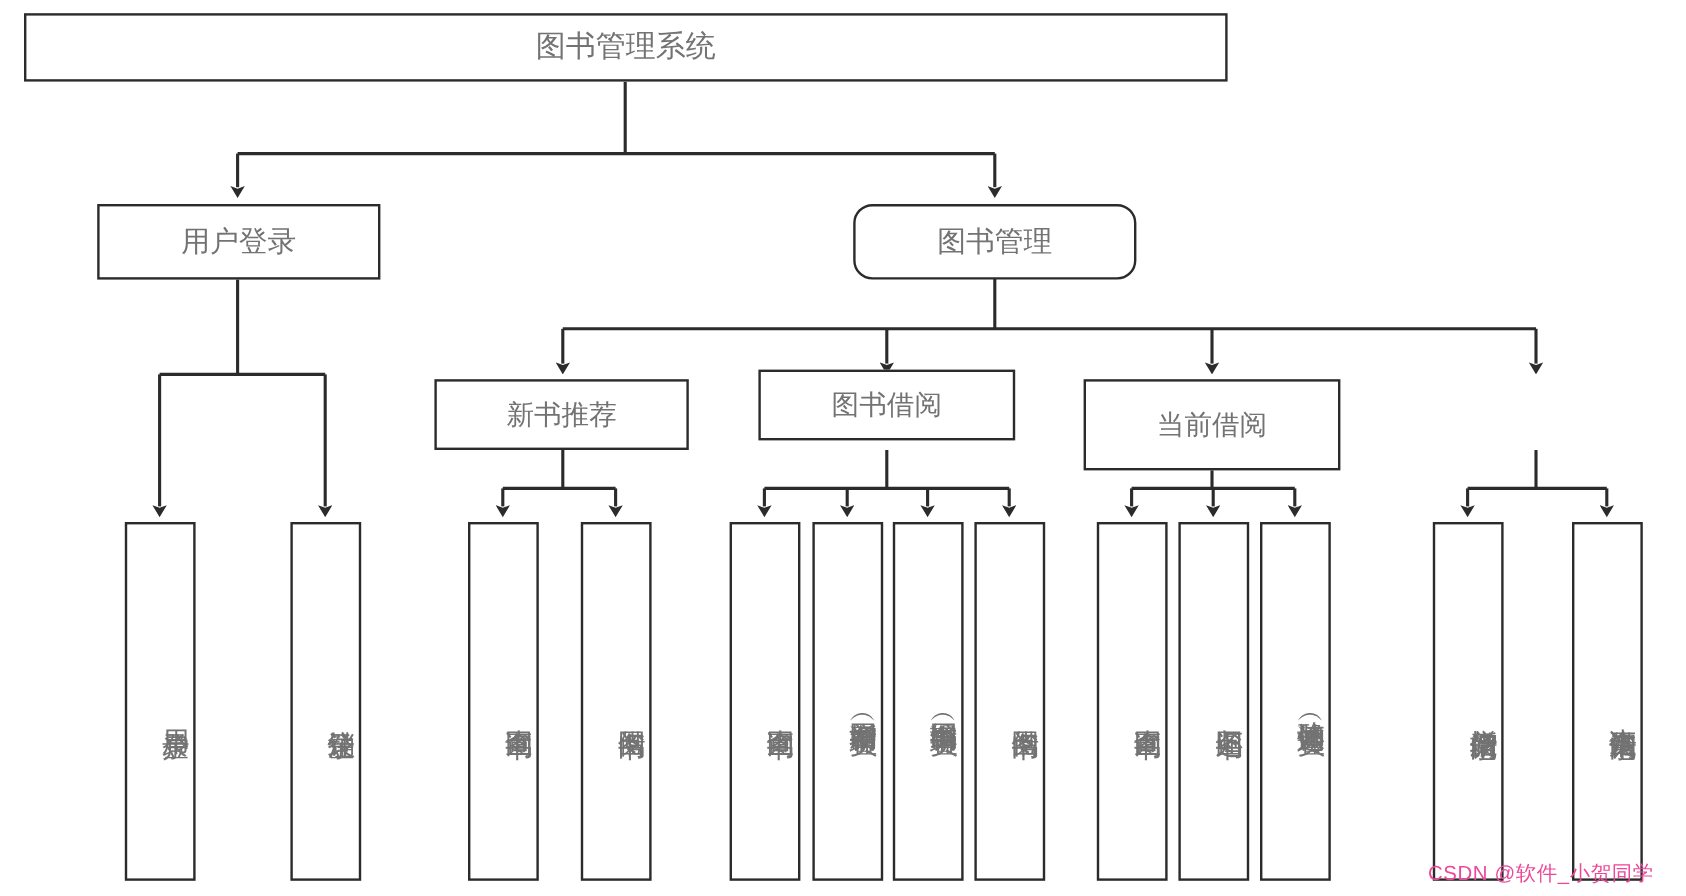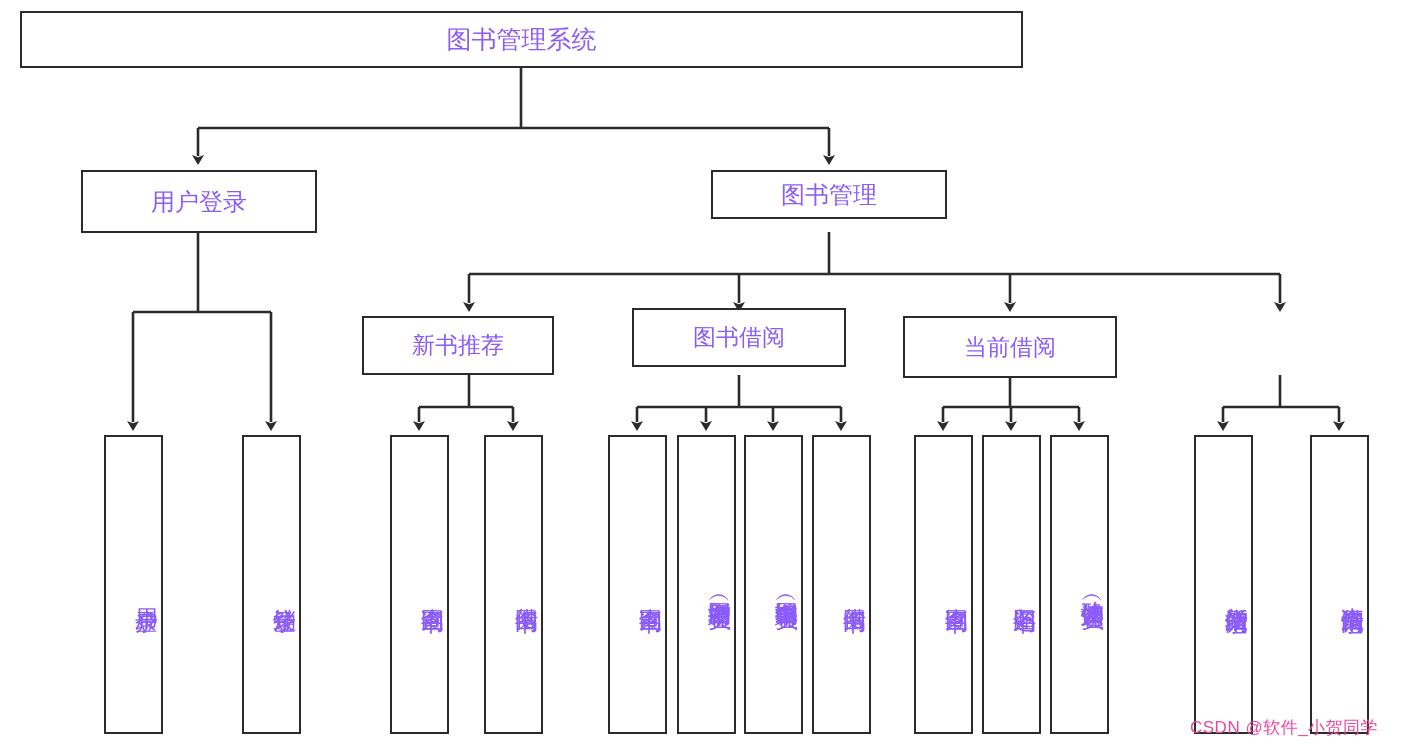--- a/index.html
+++ b/index.html
@@ -26,21 +26,21 @@
     pointer-events: none;
   }
   .node {
     position: absolute;
     box-sizing: border-box;
     border: 2px solid #2b2b2b;
     background: #ffffff;
     display: flex;
     align-items: center;
     justify-content: center;
-    color: #8b5cf6;
+    color: #737373;
     line-height: 1.25;
     text-align: center;
   }
   .node.root {
     font-size: 25px;
   }
   .node.lvl2 {
     font-size: 24px;
   }
   .node.lvl3 {
@@ -121,31 +121,31 @@
     </g>
   </svg>
 
   <div class="node root" style="left:20px; top:11px; width:1003px; height:57px;">
     <span>图书管理系统</span>
   </div>
 
   <div class="node lvl2" style="left:81px; top:170px; width:236px; height:63px;">
     <span>用户登录</span>
   </div>
-  <div class="node lvl2" style="left:711px; top:170px; width:236px; height:49px;">
+  <div class="node lvl2" style="left:711px; top:170px; width:236px; height:63px;border-radius:16px;">
     <span>图书管理</span>
   </div>
 
-  <div class="node lvl3" style="left:362px; top:316px; width:192px; height:59px;justify-content:center;">
+  <div class="node lvl3" style="left:362px; top:316px; width:212px; height:59px;justify-content:center;">
     <span>新书推荐</span>
   </div>
   <div class="node lvl3" style="left:632px; top:308px; width:214px; height:59px;">
     <span>图书借阅</span>
   </div>
-  <div class="node lvl3" style="left:903px; top:316px; width:214px; height:62px;">
+  <div class="node lvl3" style="left:903px; top:316px; width:214px; height:76px;">
     <span>当前借阅</span>
   </div>
 
   <div class="node leaf" style="left:104px; top:435px; width:59px; height:299px;">
     <span>用户登录</span>
   </div>
   <div class="node leaf" style="left:242px; top:435px; width:59px; height:299px;">
     <span>注销登录</span>
   </div>
 

